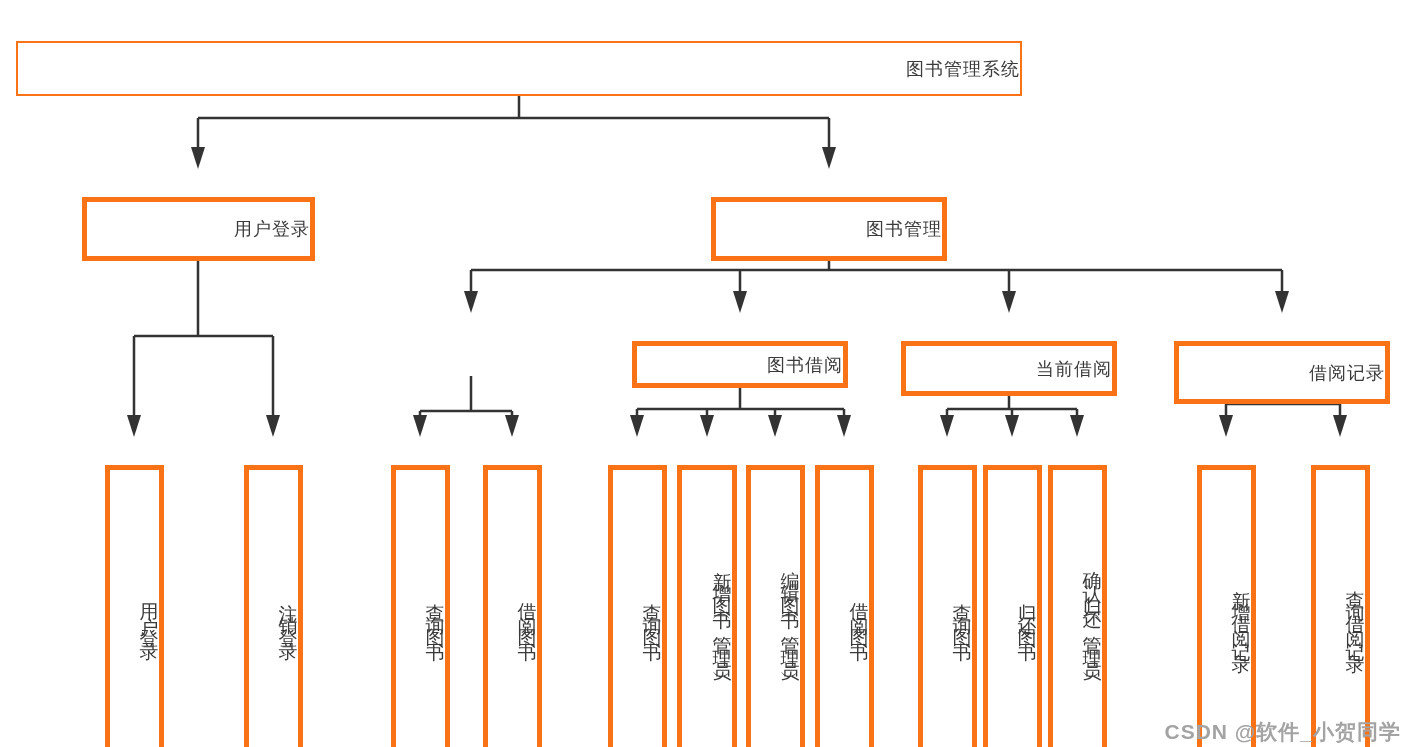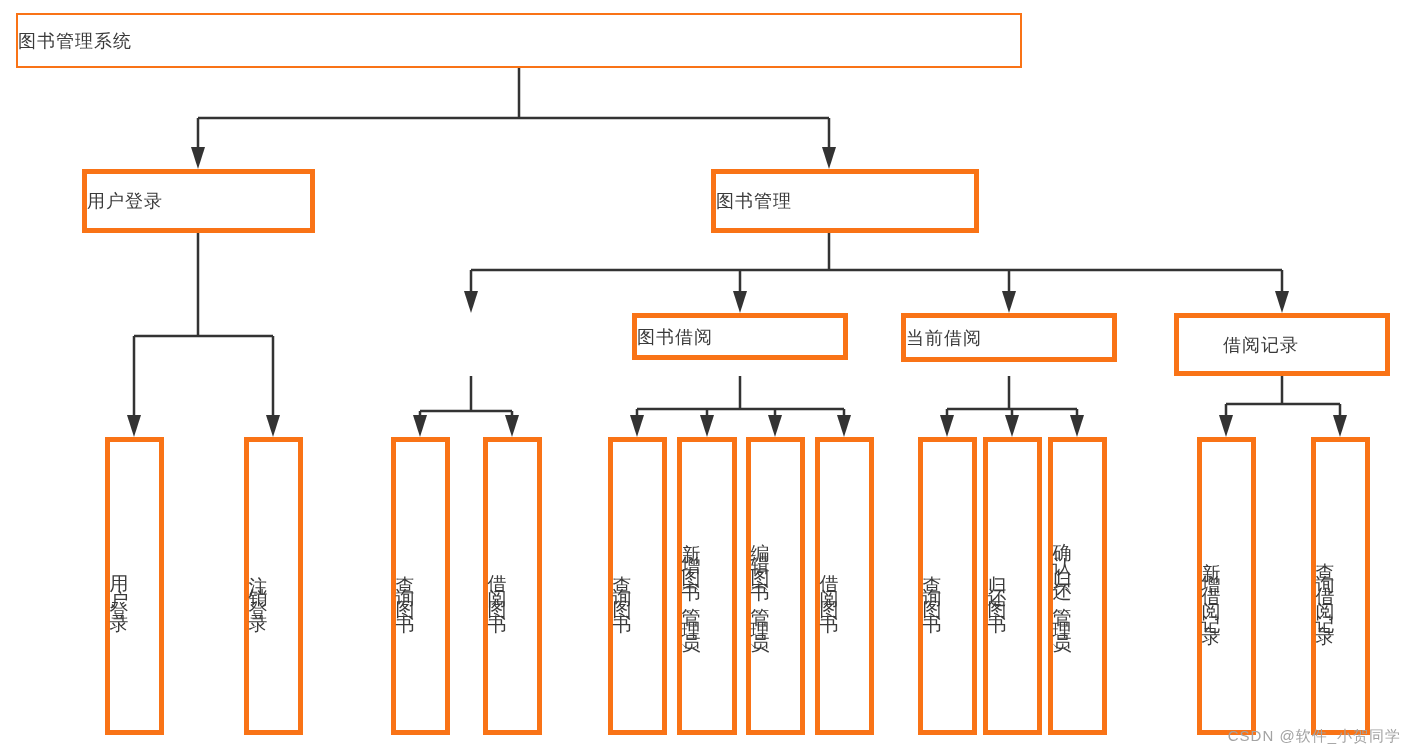--- a/index.html
+++ b/index.html
@@ -24,72 +24,74 @@
     pointer-events: none;
   }
   .node {
     position: absolute;
     box-sizing: border-box;
     background: #ffffff;
     border: 5px solid #f97316;
     color: #3a3a3a;
     display: flex;
     align-items: center;
-    justify-content: flex-start;
+    justify-content: flex-end;
     text-align: center;
     z-index: 2;
+    margin-top: 28px;
   }
   .node.root { border-width: 2.5px; }
   .node-label {
     font-size: 18px;
     letter-spacing: 1px;
     color: #3a3a3a;
     white-space: nowrap;
   }
   .leaf .node-label {
     writing-mode: vertical-rl;
     font-size: 19px;
     letter-spacing: 13px;
     line-height: 1;
     white-space: normal;
   }
   
   .root   { left: 16px;  top: 13px;  width: 1006px; height: 55px; }
   
   .l2-a   { left: 82px;  top: 169px; width: 233px; height: 64px; }
-  .l2-b   { left: 711px; top: 169px; width: 268px; height: 64px; }
+  .l2-b   { left: 711px; top: 169px; width: 236px; height: 64px; }
   
   .l3-a   { left: 363px;  top: 313px; width: 216px; height: 63px; }
   .l3-b   { left: 632px;  top: 313px; width: 216px; height: 47px; }
-  .l3-c   { left: 901px;  top: 313px; width: 216px; height: 49px; }
+  .l3-c   { left: 901px;  top: 313px; width: 216px; height: 55px; }
   .l3-d   { left: 1174px; top: 313px; width: 216px; height: 63px; padding-left: 44px; }
   
   .leaf { top: 437px; height: 298px; width: 59px; }
   .leaf-0  { left: 105px; }
   .leaf-1  { left: 244px; }
   .leaf-2  { left: 391px; }
   .leaf-3  { left: 483px; }
   .leaf-4  { left: 608px; }
   .leaf-5  { left: 677px; width: 60px; }
   .leaf-6  { left: 746px; }
   .leaf-7  { left: 815px; }
   .leaf-8  { left: 918px; }
   .leaf-9  { left: 983px; }
   .leaf-10 { left: 1048px; }
   .leaf-11 { left: 1197px; }
   .leaf-12 { left: 1311px; }
   .watermark {
     position: absolute;
     right: 4px;
     bottom: 1px;
-    font-size: 15px;
+    font-size: 21px;
     color: #a3a3a3;
     z-index: 5;
     letter-spacing: 1px;
     white-space: nowrap;
+    font-weight: bold;
   }
 </style>
 </head>
 <body>
 
 <div class="canvas">
 
   <svg class="connectors" viewBox="0 0 1405 747" xmlns="http://www.w3.org/2000/svg">
     <g stroke="#333333" stroke-width="2.5" fill="none">
 

